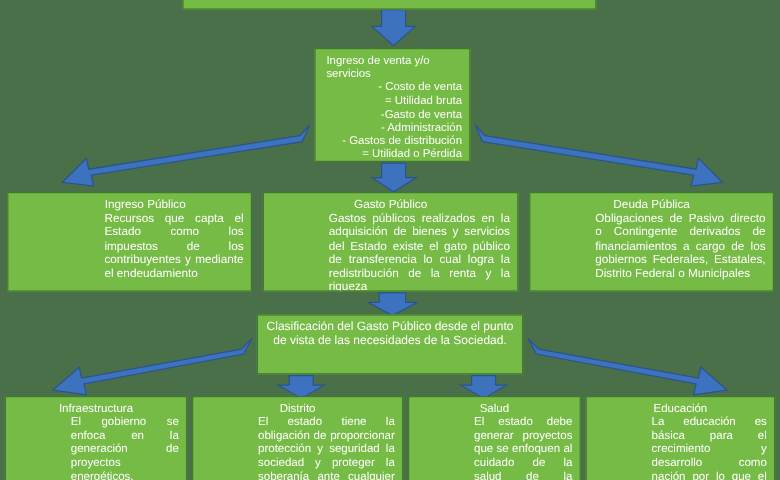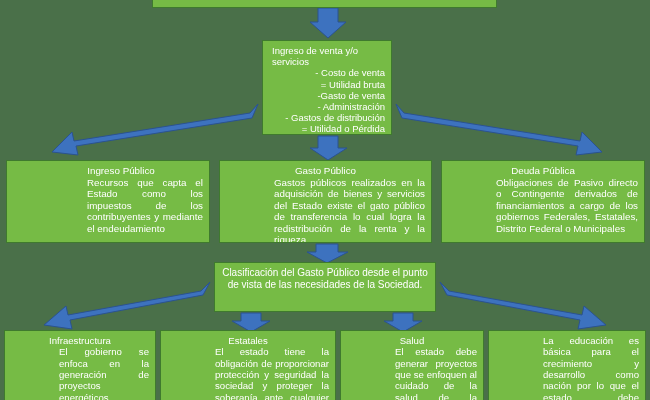--- a/index.html
+++ b/index.html
@@ -131,26 +131,27 @@
   <div class="box center" id="box-clasificacion">
     <span class="body">Clasificación del Gasto Público desde el punto de vista de las necesidades de la Sociedad.</span>
   </div>
 
   <div class="box just" id="box-infraestructura">
     <span class="title">Infraestructura</span>
     <span class="body">El gobierno se enfoca en la generación de proyectos energéticos, comunicación, transporte, etc.</span>
   </div>
 
   <div class="box just" id="box-seguridad">
-    <span class="title">Estatales</span>
+    <span class="title">Distrito</span>
     <span class="body">El estado tiene la obligación de proporcionar protección y seguridad la sociedad y proteger la soberanía ante cualquier amenaza</span>
   </div>
 
   <div class="box just" id="box-salud">
     <span class="title">Salud</span>
     <span class="body">El estado debe generar proyectos que se enfoquen al cuidado de la salud de la sociedad.</span>
   </div>
 
   <div class="box just" id="box-educacion">
+    <span class="title">Educación</span>
     <span class="body">La educación es básica para el crecimiento y desarrollo como nación por lo que el estado debe administrar, cuidar y genera las condiciones para un buen sistema</span>
   </div>
 
 </div>
 
 </body></html>

